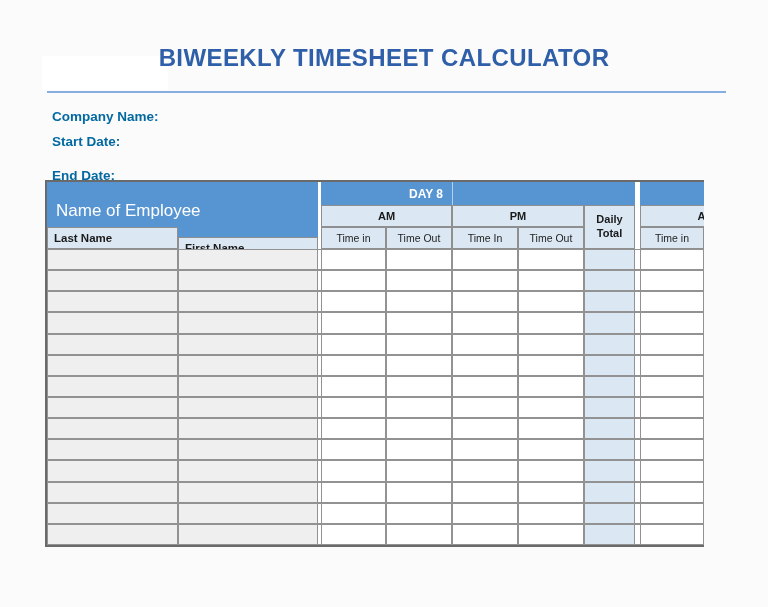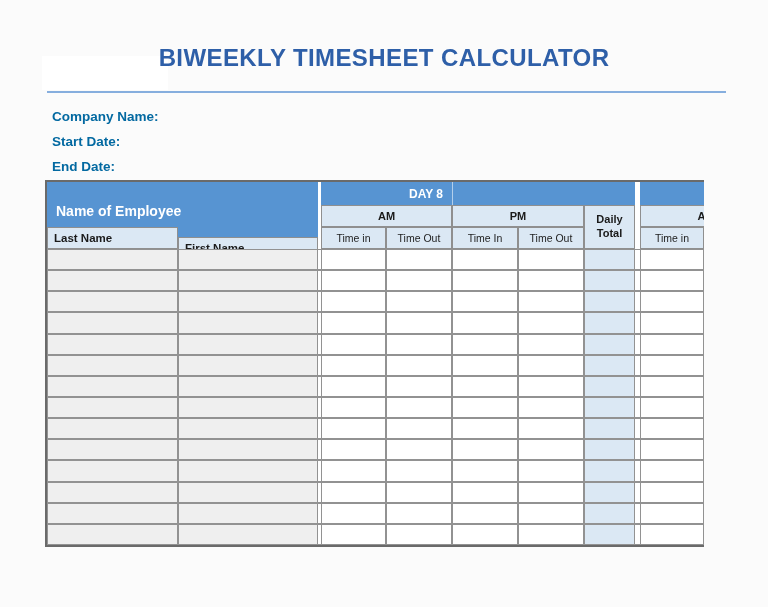--- a/index.html
+++ b/index.html
@@ -4,31 +4,31 @@
 <style>
   *{box-sizing:border-box;margin:0;padding:0}
   html,body{background:#ffffff}
   .page{position:relative;width:768px;height:607px;background:#fbfbfb;overflow:hidden;
         font-family:"Liberation Sans","DejaVu Sans",sans-serif;color:#1a1a1a}
   .logo-box{position:absolute;left:42px;top:56px;width:126px;height:34px;background:#ffffff}
   .title{position:absolute;left:0;top:44px;width:768px;text-align:center;
          font-size:24px;font-weight:700;color:#2e5fa8;letter-spacing:.4px}
   .rule{position:absolute;left:47px;top:91px;width:679px;height:2px;background:#86aede}
   .meta-label{position:absolute;left:52px;font-size:13.5px;font-weight:700;color:#0369a1}
-  .m1{top:109px}.m2{top:134px}.m3{top:159px}
+  .m1{top:109px}.m2{top:134px}.m3{top:168px}
   .meta-value{position:absolute;height:17px;width:170px;left:160px}
   .v1{top:108px}.v2{top:133px}.v3{top:158px}
 
   
   .sheet{position:absolute;left:45px;top:180px;width:659px;height:367px;background:#ffffff;
          border:2px solid #6a6a6a;border-right:none;overflow:hidden}
   .abs{position:absolute}
   .blue{background:#5794d2}
   .name-block{left:0;top:0;width:271px;height:58px;border-bottom:1px solid #8f8f8f;
-              color:#fff;font-weight:700;font-size:14px;display:flex;align-items:center;padding-left:9px}
+              color:#fff;font-weight:400;font-size:17px;display:flex;align-items:center;padding-left:9px}
   .day1-band{left:274px;top:0;width:314px;height:23px}
   .day2-band{left:593px;top:0;width:140px;height:23px}
   .day1-label{left:274px;top:0;width:210px;height:23px;color:#fff;font-weight:700;font-size:12px;
               display:flex;align-items:center;justify-content:center}
   .day1-divider{left:405px;top:0;width:1px;height:23px;background:rgba(255,255,255,.55)}
   .hdr-lb{background:#dbe8f4;border:1px solid #8f8f8f;display:flex;align-items:center;justify-content:center;
           font-size:11px;font-weight:700;color:#1a1a1a}
   .am-cell{left:274px;top:23px;width:131px;height:22px}
   .pm-cell{left:405px;top:23px;width:132px;height:22px}
   .d2am-cell{left:593px;top:23px;width:132px;height:22px;justify-content:center}

